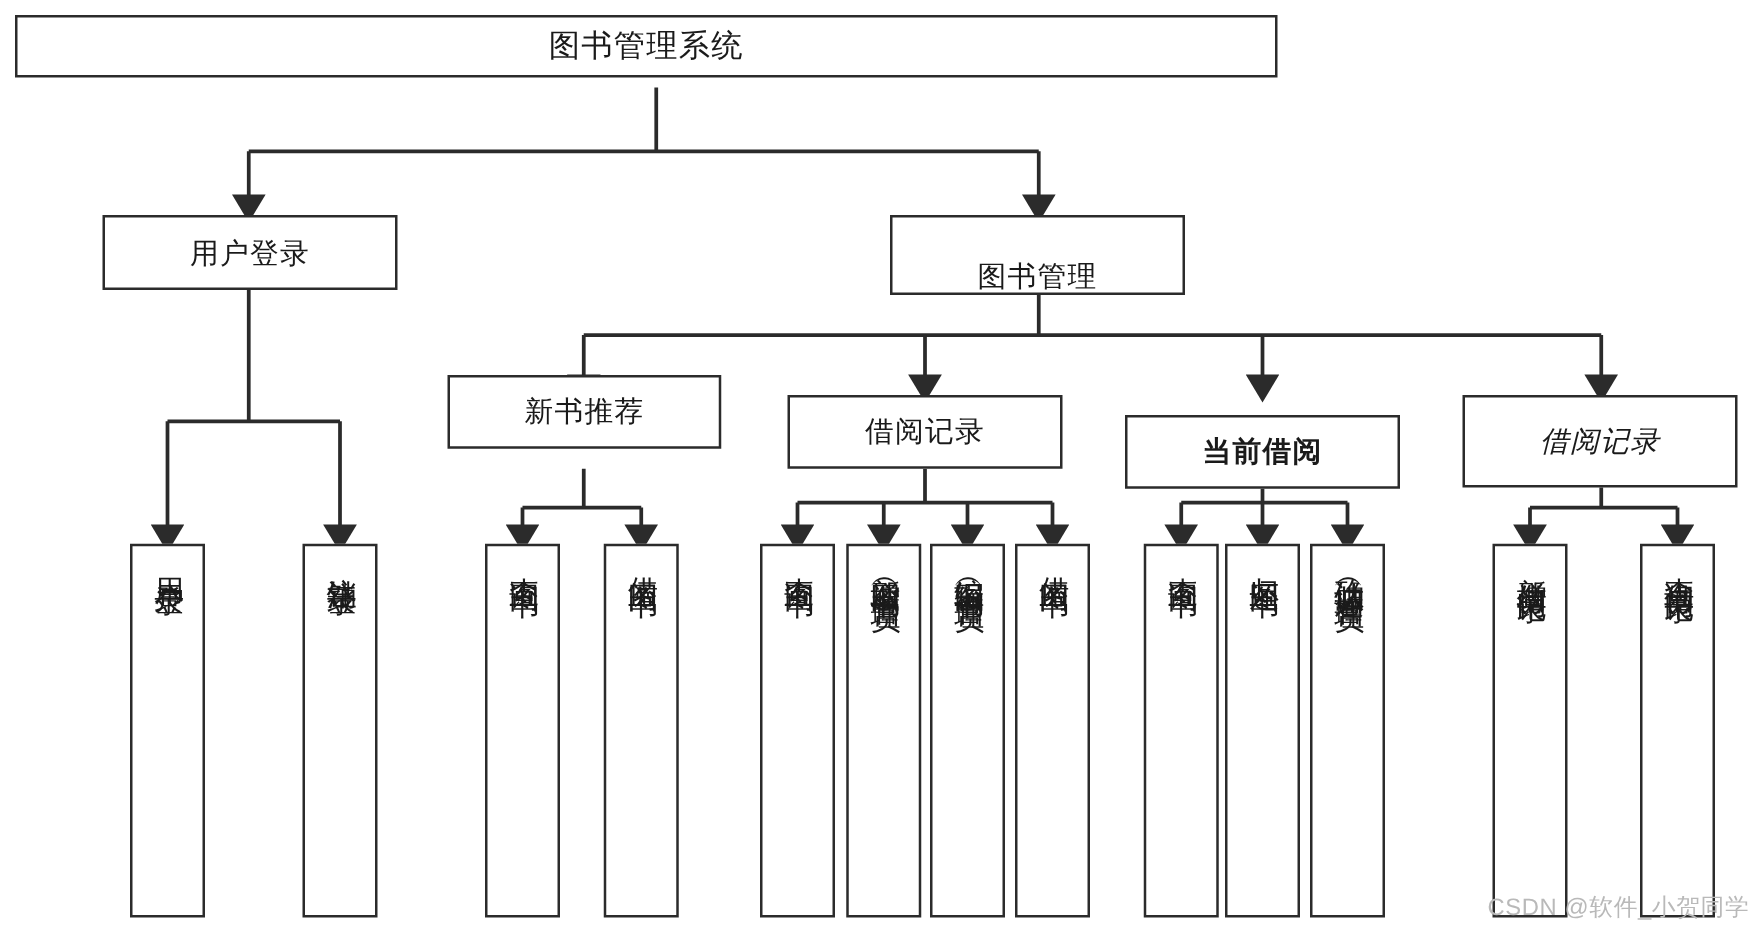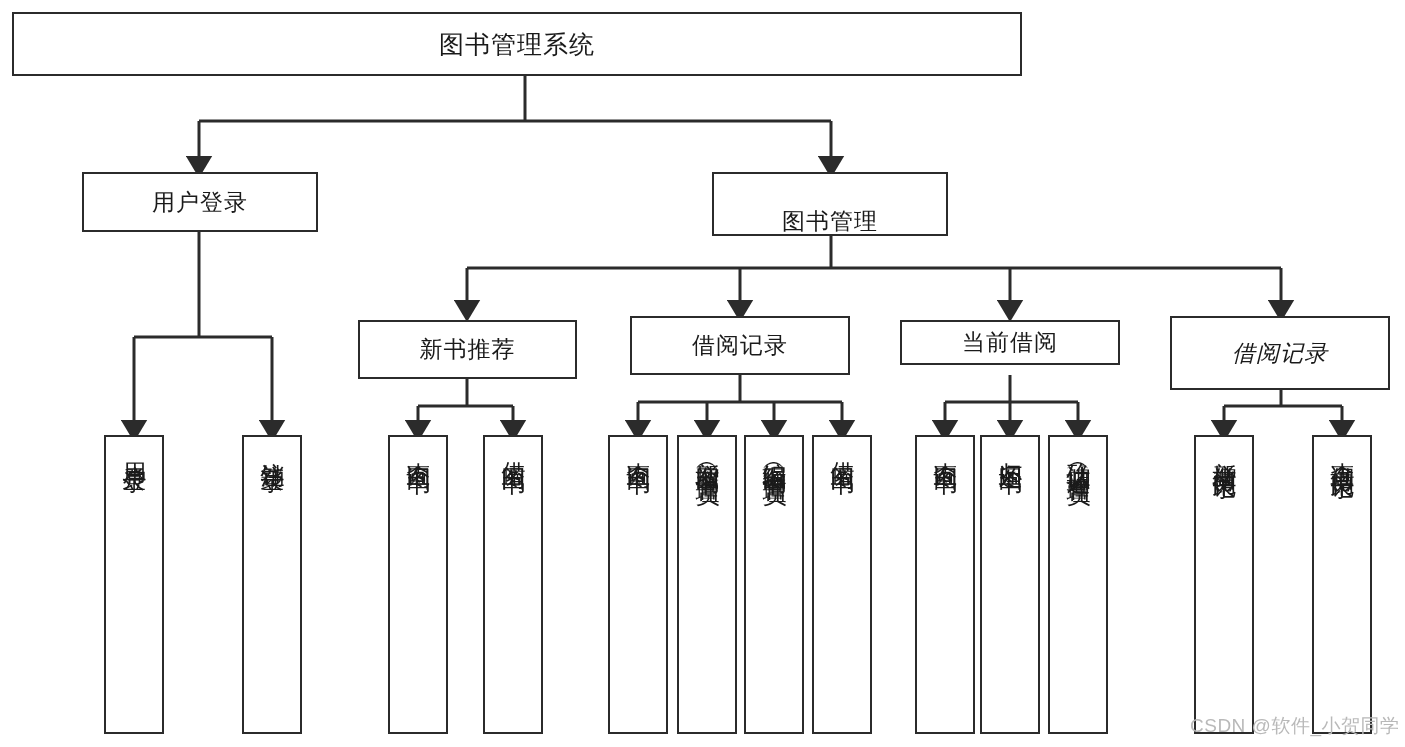--- a/index.html
+++ b/index.html
@@ -123,38 +123,38 @@
       <path d="M1010,402 L1010,424" marker-end="url(#arrow)"></path>
       <path d="M1078,402 L1078,424" marker-end="url(#arrow)"></path>
 
       <path d="M1281,375 L1281,406"></path>
       <path d="M1224,406 L1342,406"></path>
       <path d="M1224,406 L1224,424" marker-end="url(#arrow)"></path>
       <path d="M1342,406 L1342,424" marker-end="url(#arrow)"></path>
     </g>
   </svg>
 
-  <div class="node root" style="left:12px; top:12px; width:1010px; height:64px;">
+  <div class="node root" style="left:12px; top:12px; width:1010px; height:50px;">
     <span class="node-label">图书管理系统</span>
   </div>
 
   <div class="node branch" style="left:82px; top:172px; width:236px; height:60px;">
     <span class="node-label">用户登录</span>
   </div>
   <div class="node branch" style="left:712px; top:172px; width:236px; height:64px;align-items:flex-end;">
     <span class="node-label">图书管理</span>
   </div>
 
-  <div class="node branch" style="left:358px; top:320px; width:219px; height:59px;">
+  <div class="node branch" style="left:358px; top:300px; width:219px; height:59px;">
     <span class="node-label">新书推荐</span>
   </div>
   <div class="node branch" style="left:630px; top:316px; width:220px; height:59px;">
     <span class="node-label">借阅记录</span>
   </div>
-  <div class="node branch" style="left:900px; top:320px; width:220px; height:45px;">
+  <div class="node branch" style="left:900px; top:332px; width:220px; height:59px;font-weight:bold;">
     <span class="node-label">当前借阅</span>
   </div>
   <div class="node branch" style="left:1170px; top:316px; width:220px; height:74px;font-style:italic;">
     <span class="node-label">借阅记录</span>
   </div>
 
   <div class="node leaf" style="left:104px; top:435px; width:60px; height:299px;">
     <span class="node-label">用户登录</span>
   </div>
   <div class="node leaf" style="left:242px; top:435px; width:60px; height:299px;">

